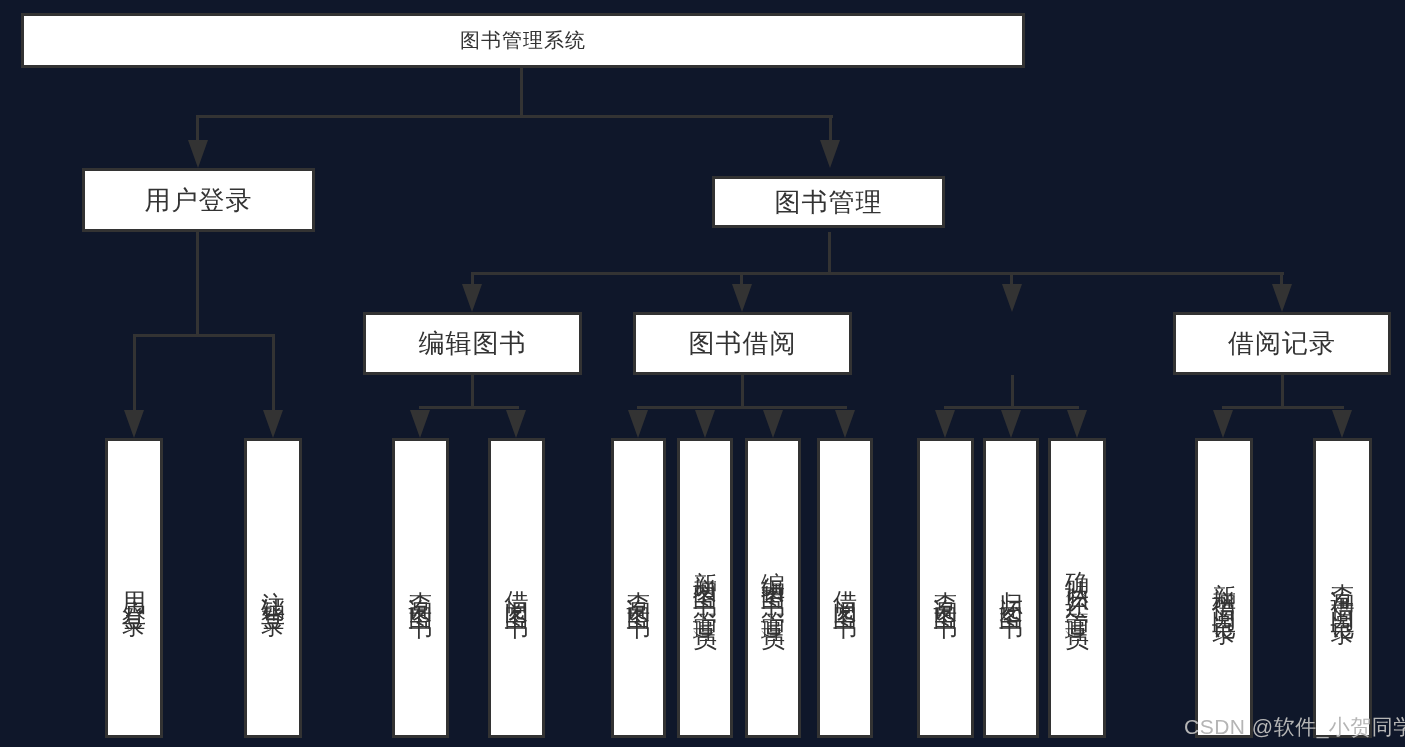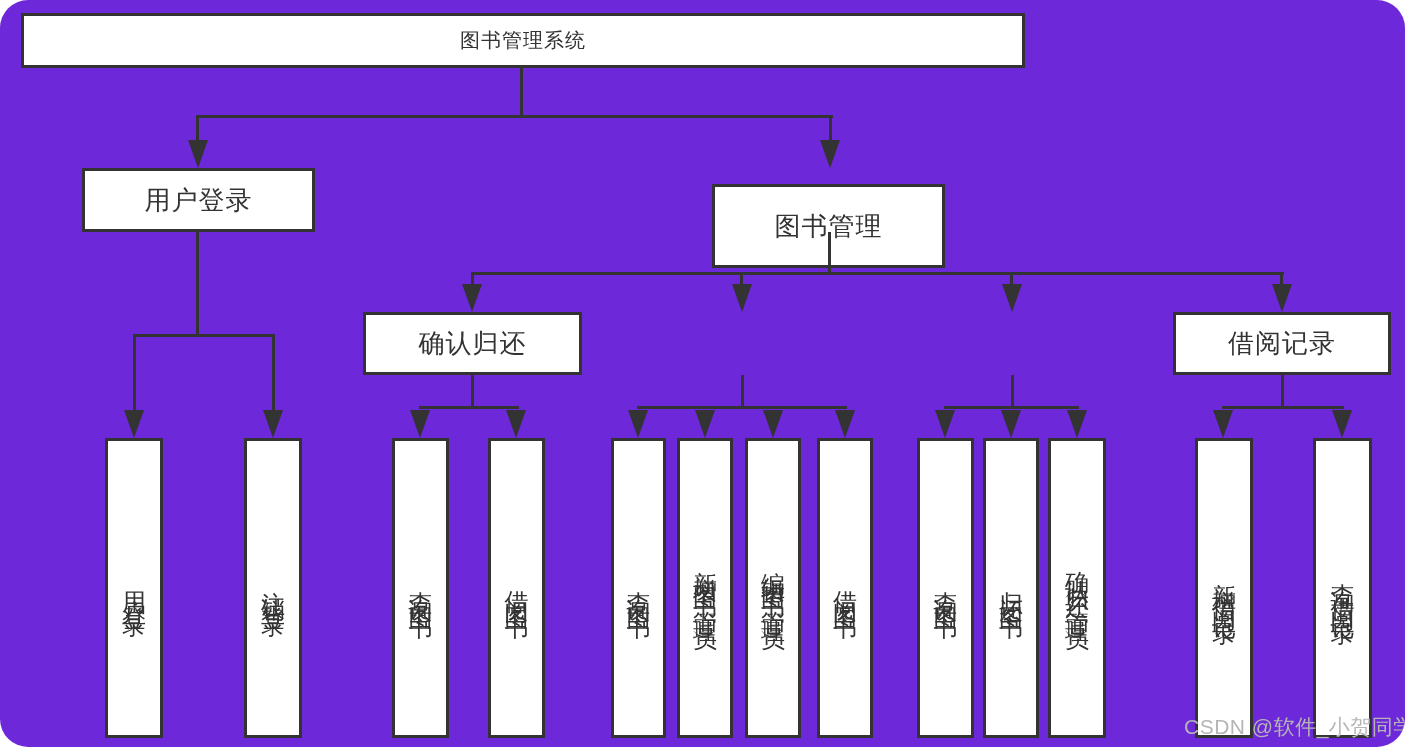--- a/index.html
+++ b/index.html
@@ -1,22 +1,21 @@
 <!DOCTYPE html>
 <html><head>
 <meta charset="utf-8">
 <style>
   html,body { margin:0; padding:0; background:#fff; }
   #canvas {
     position:relative;
     width:1405px; height:747px;
-    background:#6d28d9;
+    background:#0f172a;
     font-family:"Liberation Sans","DejaVu Sans",sans-serif;
     overflow:hidden;
-    border-radius:28px;
   }
   .box {
     position:absolute;
     border:3px solid #333333;
     background:#ffffff;
     box-sizing:border-box;
     display:flex;
     align-items:center;
     justify-content:center;
     color:#333333;
@@ -61,21 +60,21 @@
   <div class="vline" style="left:520px; top:68px; width:3px; height:50px;"></div>
   <div class="hline" style="left:196px; top:115px; width:637px; height:3px;"></div>
   <div class="vline" style="left:196px; top:117px; width:3px; height:25px;"></div>
   <div class="vline" style="left:829px; top:117px; width:3px; height:25px;"></div>
   <div class="arrow" style="left:188px; top:140px;"></div>
   <div class="arrow" style="left:820px; top:140px;"></div>
 
   <div class="box hbox" style="left:82px; top:168px; width:233px; height:64px;">
     <span>用户登录</span>
   </div>
-  <div class="box hbox" style="left:712px; top:184px; width:233px; height:84px;">
+  <div class="box hbox" style="left:712px; top:176px; width:233px; height:52px;">
     <span>图书管理</span>
   </div>
 
   <div class="vline" style="left:196px; top:232px; width:3px; height:104px;"></div>
   <div class="hline" style="left:133px; top:334px; width:142px; height:3px;"></div>
   <div class="vline" style="left:133px; top:336px; width:3px; height:74px;"></div>
   <div class="vline" style="left:272px; top:336px; width:3px; height:74px;"></div>
   <div class="arrow" style="left:124px; top:410px;"></div>
   <div class="arrow" style="left:263px; top:410px;"></div>
 
@@ -84,21 +83,24 @@
   <div class="vline" style="left:471px;  top:274px; width:3px; height:10px;"></div>
   <div class="vline" style="left:740px;  top:274px; width:3px; height:10px;"></div>
   <div class="vline" style="left:1010px; top:274px; width:3px; height:10px;"></div>
   <div class="vline" style="left:1280px; top:274px; width:3px; height:10px;"></div>
   <div class="arrow" style="left:462px;  top:284px;"></div>
   <div class="arrow" style="left:732px;  top:284px;"></div>
   <div class="arrow" style="left:1002px; top:284px;"></div>
   <div class="arrow" style="left:1272px; top:284px;"></div>
 
   <div class="box hbox" style="left:363px; top:312px; width:219px; height:63px;">
-    <span>确认归还</span>
+    <span>编辑图书</span>
+  </div>
+  <div class="box hbox" style="left:633px; top:312px; width:219px; height:63px;">
+    <span>图书借阅</span>
   </div>
   <div class="box hbox" style="left:1173px; top:312px; width:218px; height:63px;">
     <span>借阅记录</span>
   </div>
 
   <div class="vline" style="left:471px;  top:375px; width:3px; height:31px;"></div>
   <div class="vline" style="left:741px;  top:375px; width:3px; height:31px;"></div>
   <div class="vline" style="left:1011px; top:375px; width:3px; height:31px;"></div>
   <div class="vline" style="left:1281px; top:375px; width:3px; height:31px;"></div>
 

